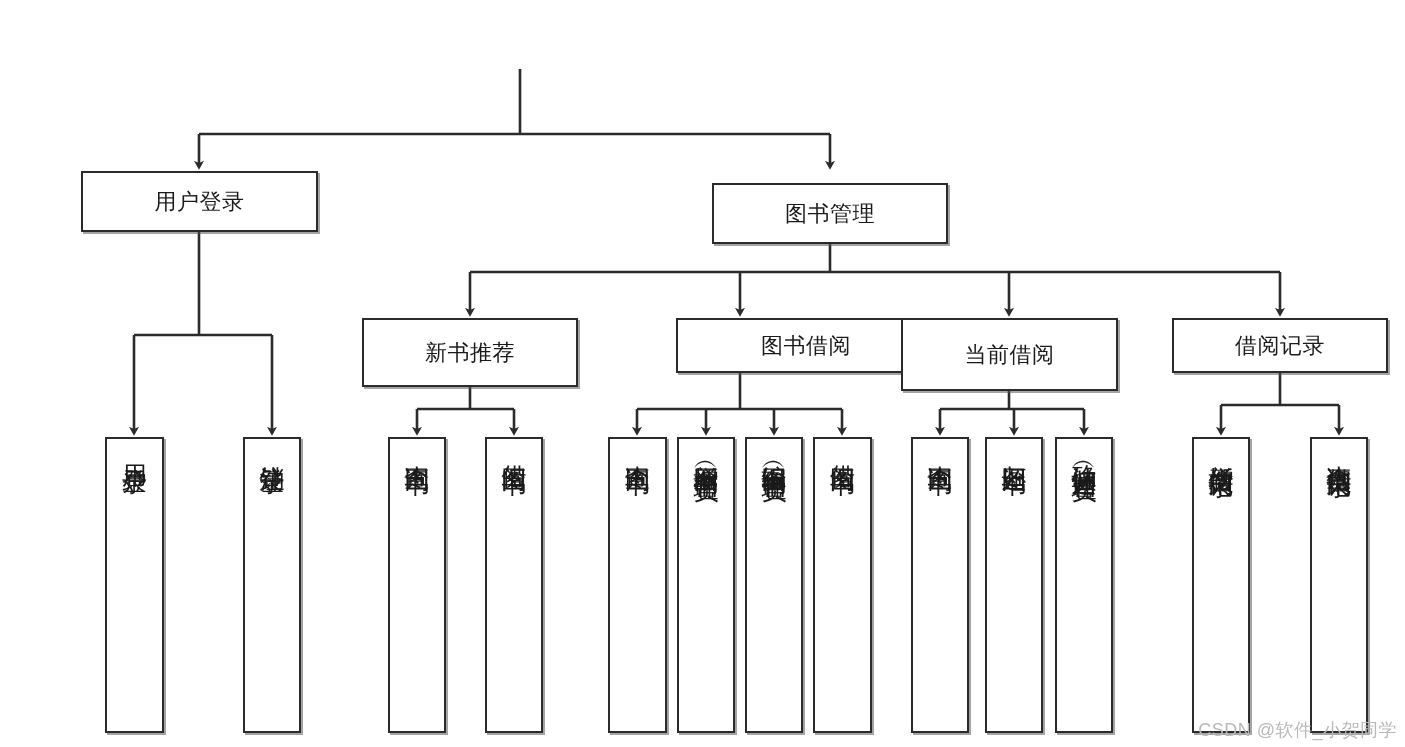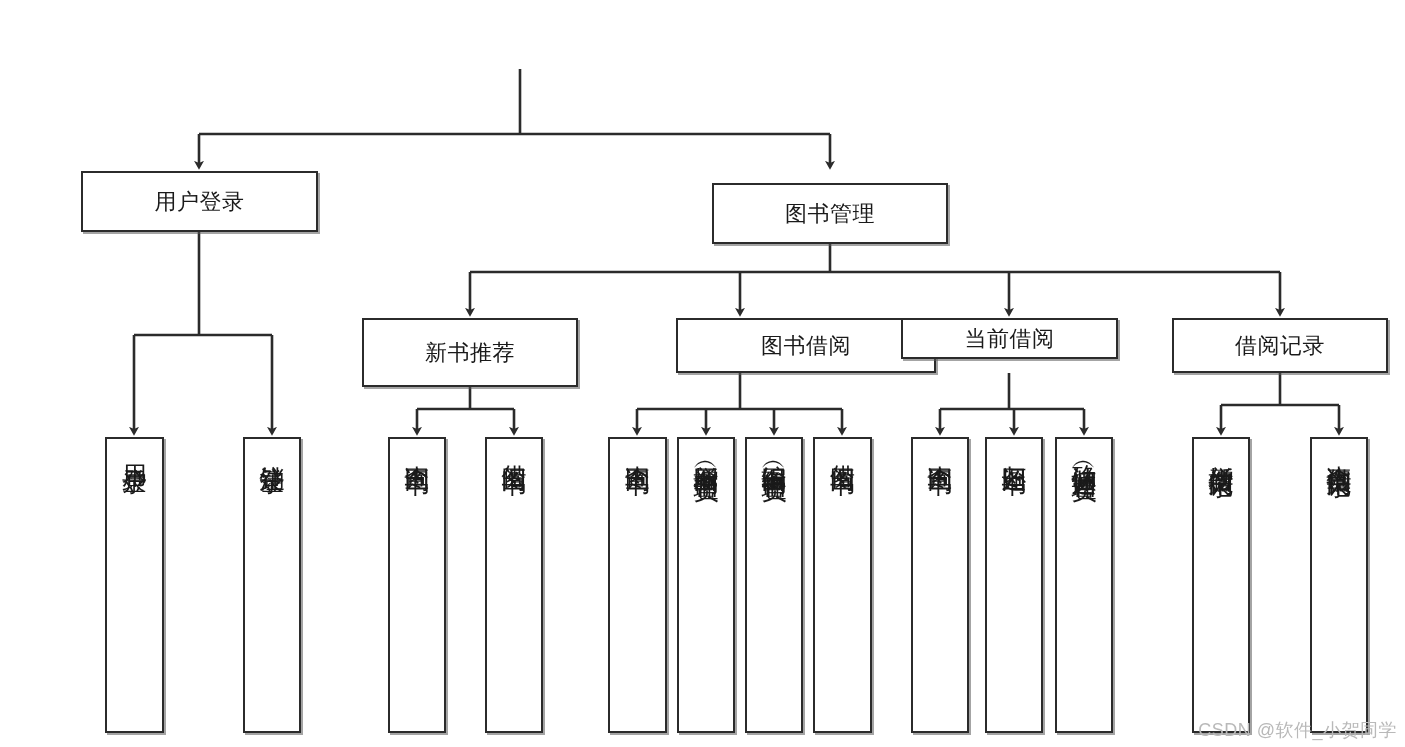--- a/index.html
+++ b/index.html
@@ -139,21 +139,21 @@
   <div class="node h" style="left: 712px; top: 183px; width: 236px; height: 61px;">
     <span class="label">图书管理</span>
   </div>
 
   <div class="node h" style="left: 362px; top: 318px; width: 216px; height: 69px;">
     <span class="label">新书推荐</span>
   </div>
   <div class="node h" style="left: 632px; top: 318px; width: 260px; height: 55px; margin-left: 44px;">
     <span class="label">图书借阅</span>
   </div>
-  <div class="node h" style="left: 901px; top: 318px; width: 217px; height: 41px;">
+  <div class="node h" style="left: 901px; top: 318px; width: 217px; height: 73px;">
     <span class="label">当前借阅</span>
   </div>
   <div class="node h" style="left: 1172px; top: 318px; width: 216px; height: 55px; font-family: Liberation Serif, serif;">
     <span class="label">借阅记录</span>
   </div>
 
   <div class="node v" style="left: 105px; top: 437px; width: 59px; height: 296px;">
     <span class="label">用户登录</span>
   </div>
   <div class="node v" style="left: 243px; top: 437px; width: 58px; height: 296px;">

